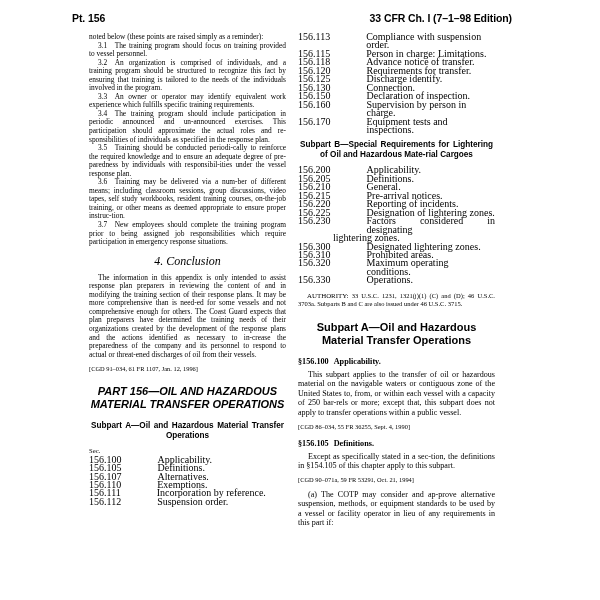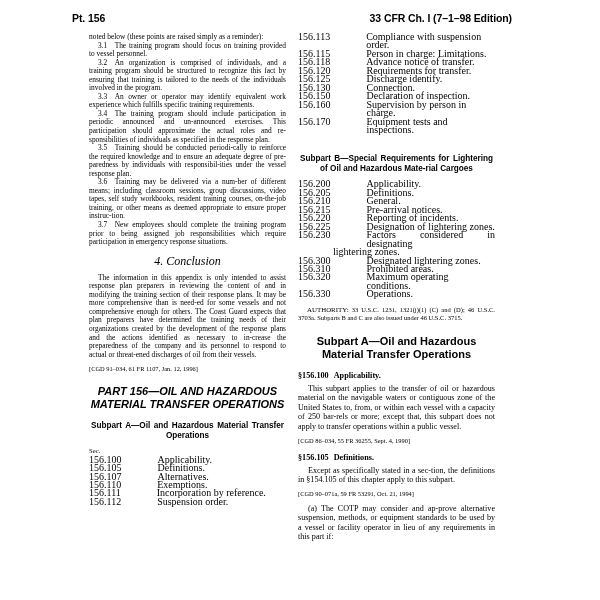--- a/index.html
+++ b/index.html
@@ -280,21 +280,21 @@
         <div class="toc-row">
           <span class="toc-num">156.160</span>
           <span class="toc-title">Supervision by person in charge.</span>
         </div>
         <div class="toc-row">
           <span class="toc-num">156.170</span>
           <span class="toc-title">Equipment tests and inspections.</span>
         </div>
       </div>
 
-      <div class="subpart-title hang" style="margin-top:20px;">Subpart B—Special Requirements for Lightering of Oil and Hazardous Mate-rial Cargoes</div>
+      <div class="subpart-title hang" style="margin-top:6px;">Subpart B—Special Requirements for Lightering of Oil and Hazardous Mate-rial Cargoes</div>
 
       <div class="toc">
         <div class="toc-row">
           <span class="toc-num">156.200</span>
           <span class="toc-title">Applicability.</span>
         </div>
         <div class="toc-row">
           <span class="toc-num">156.205</span>
           <span class="toc-title">Definitions.</span>
         </div>

